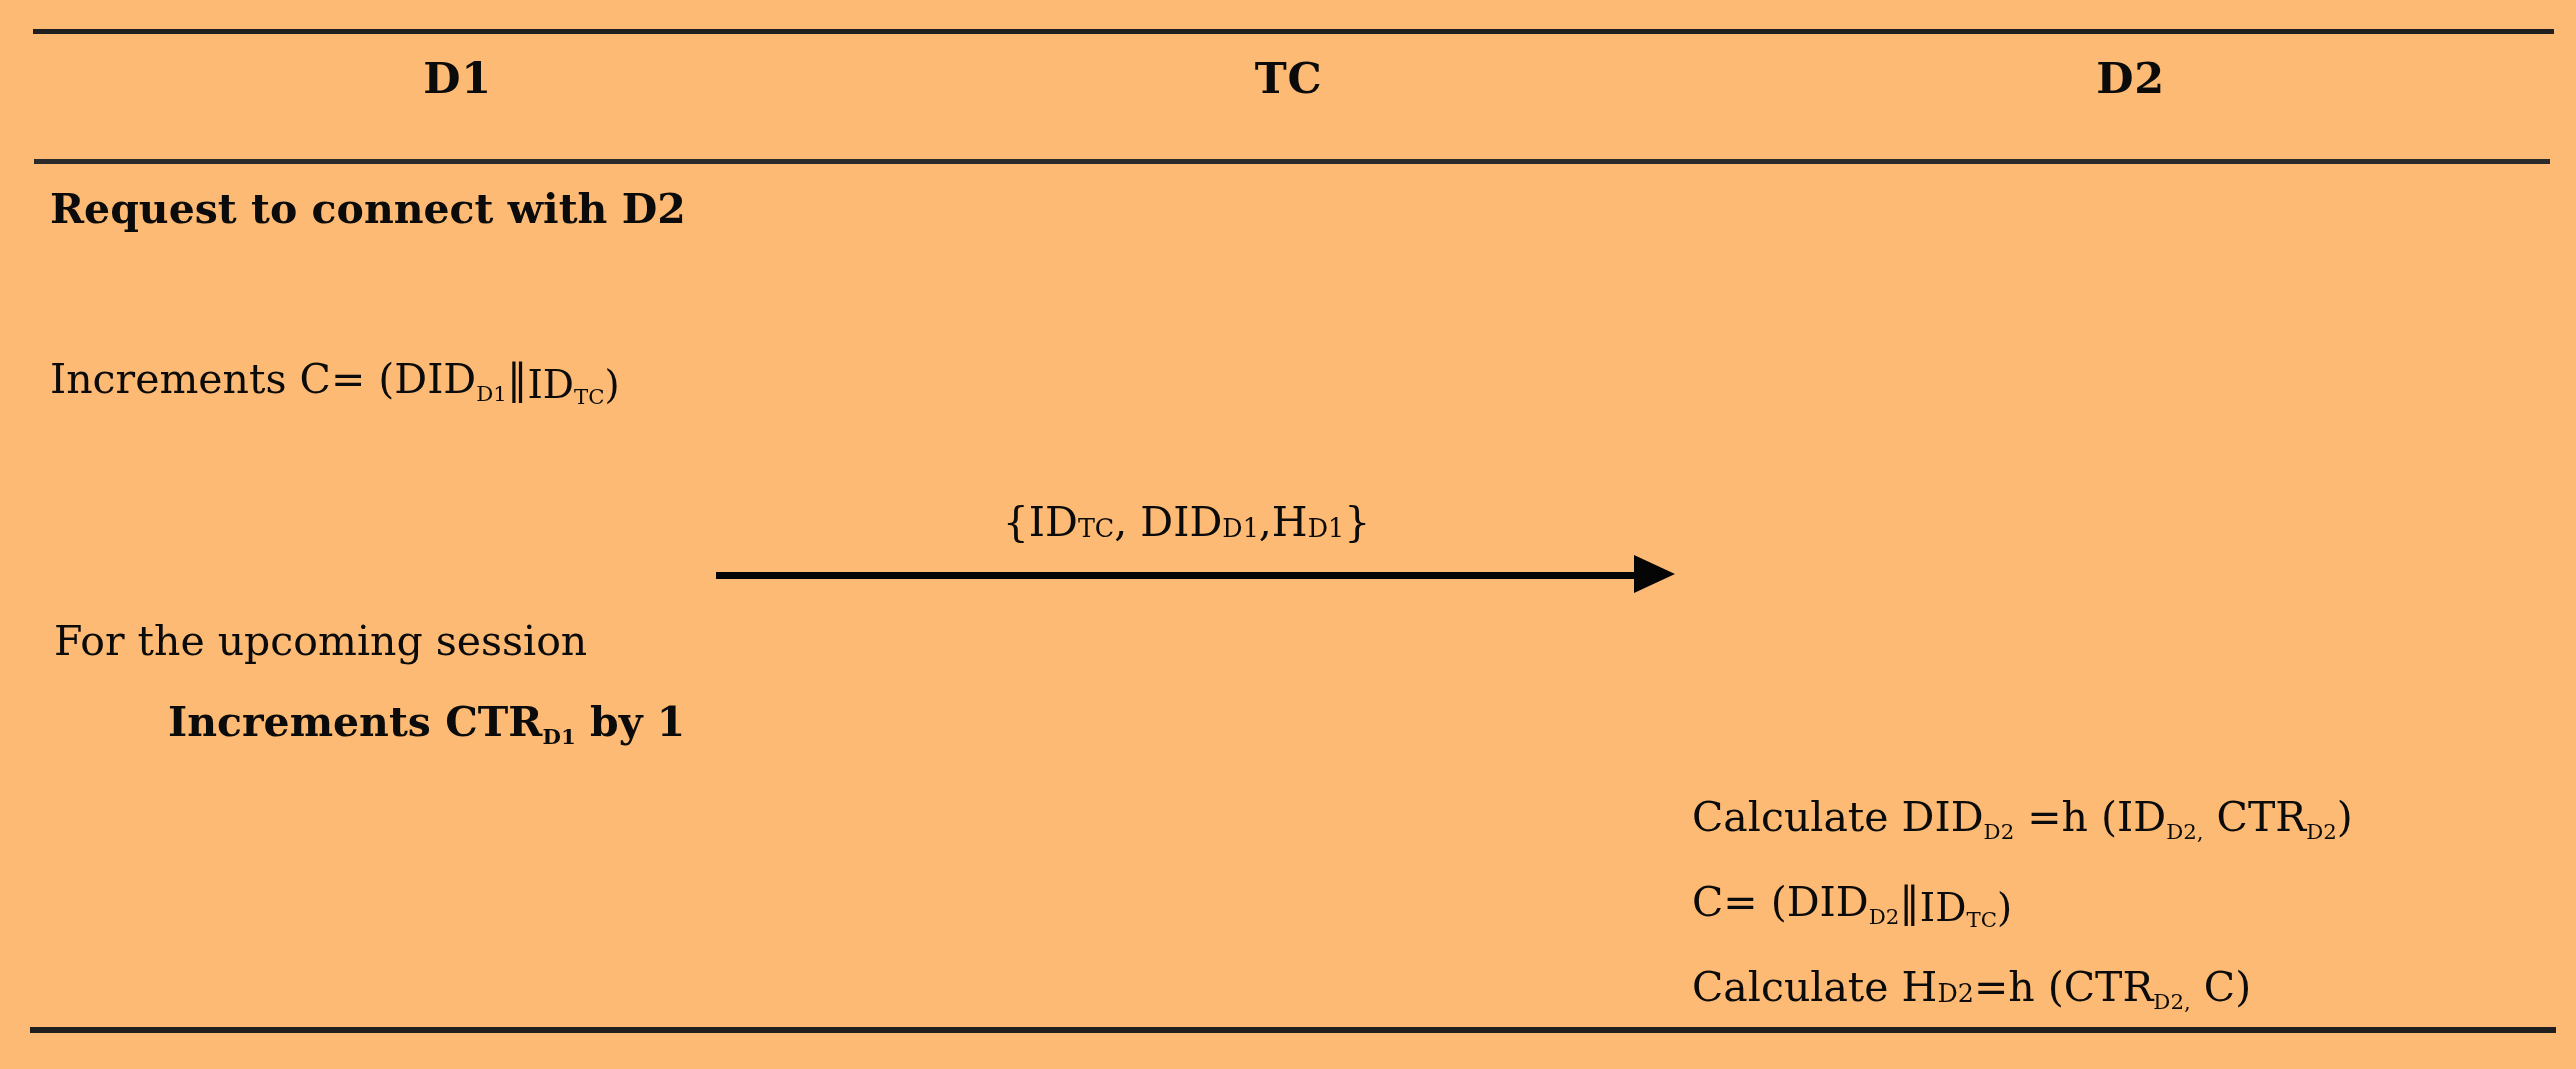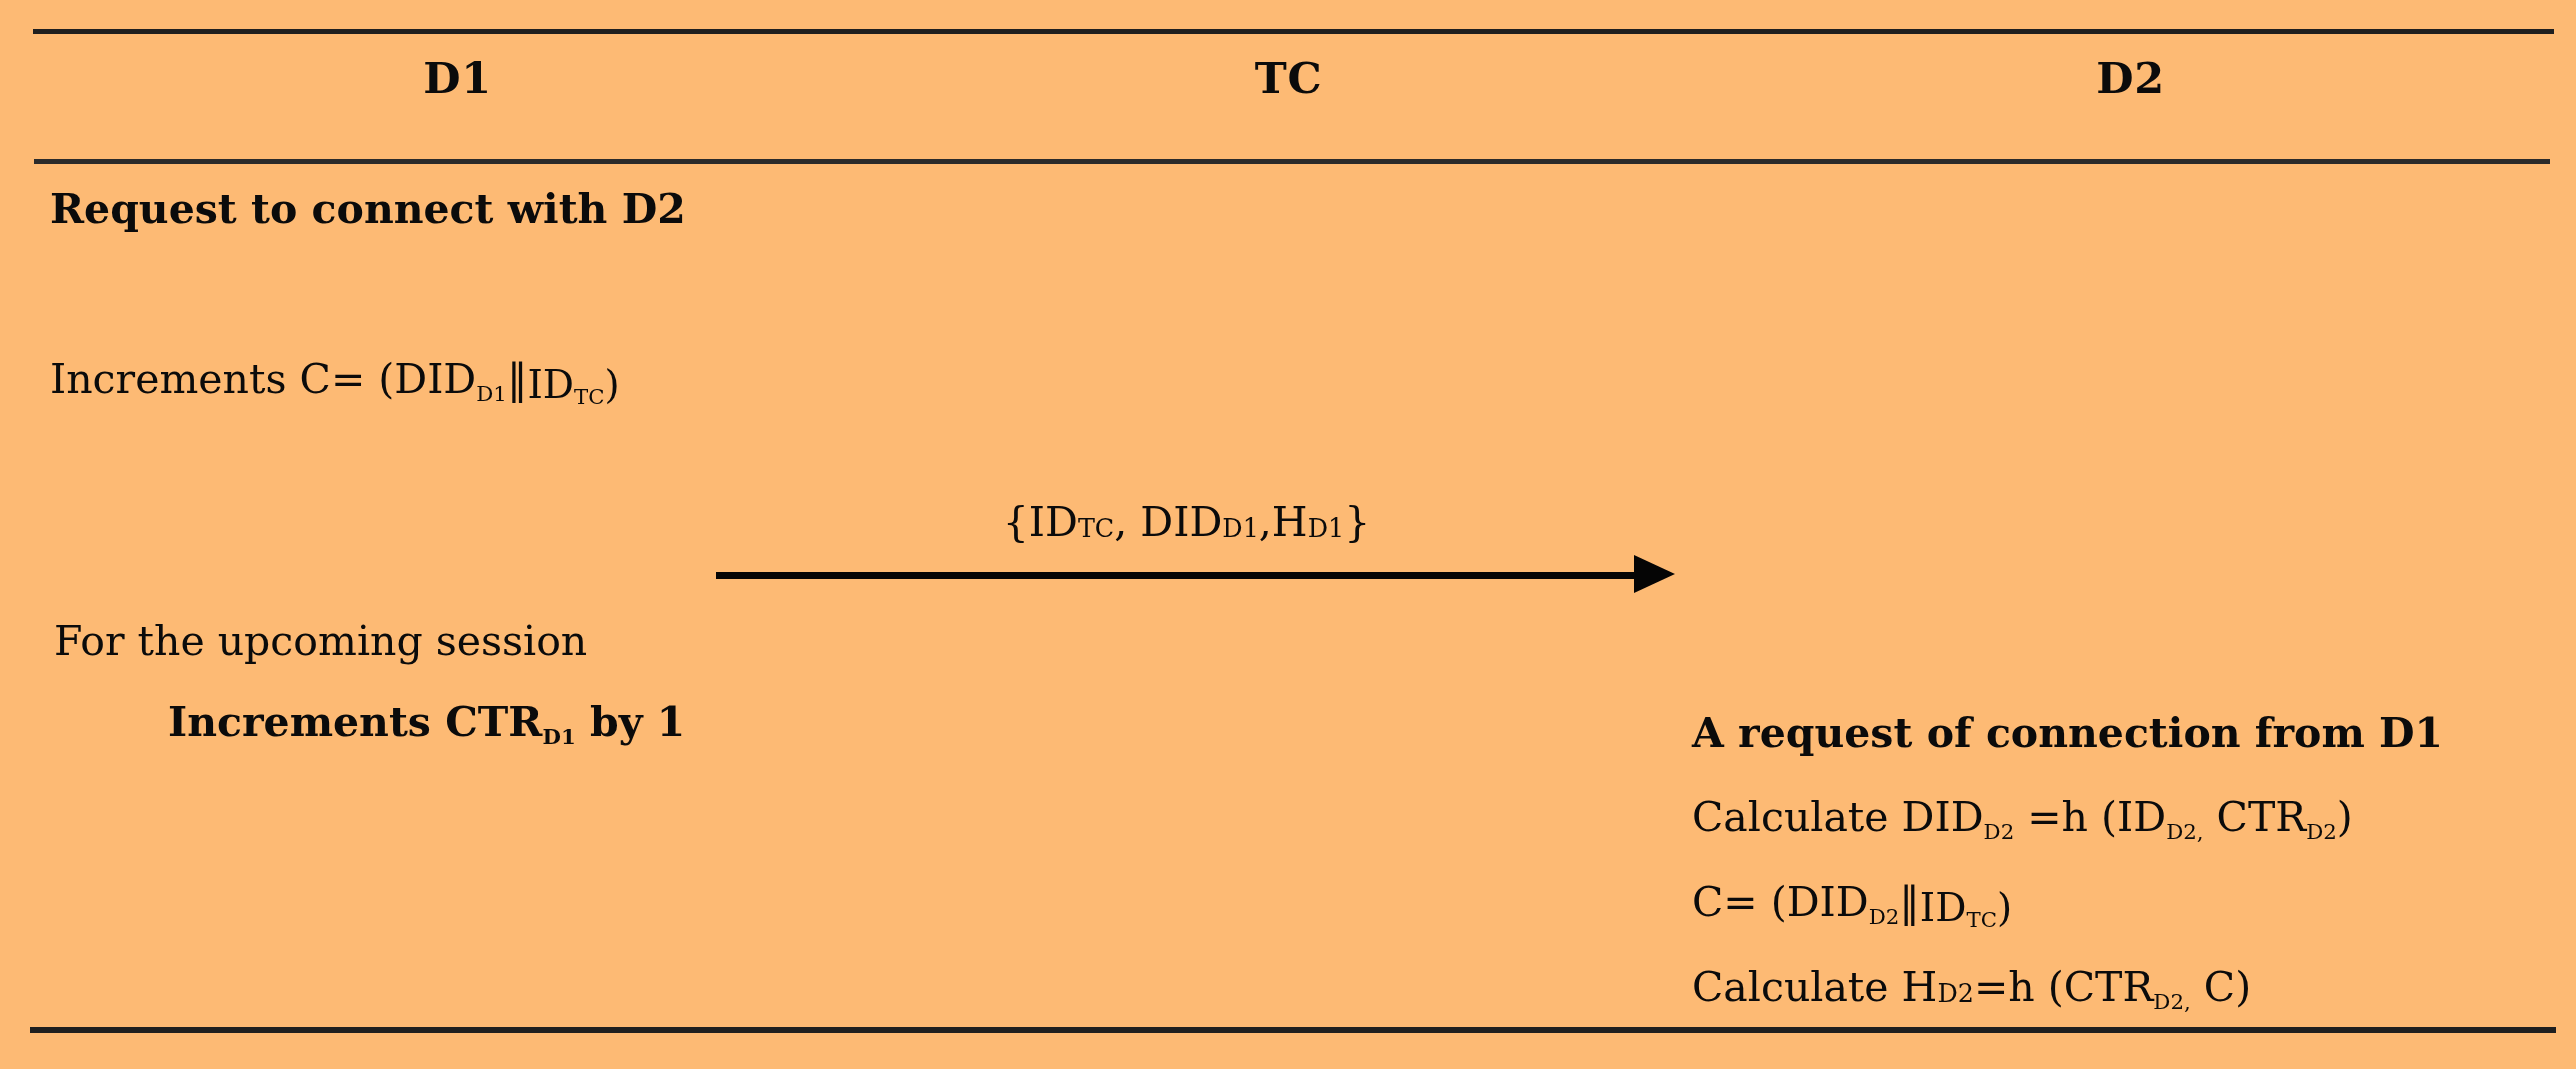--- a/index.html
+++ b/index.html
@@ -116,21 +116,20 @@
 
   <div class="step bold d1-0"><span>Request to connect with D2</span></div>
   <div class="step d1-2"><span>Increments C= (DID</span><span class="sg-sub">D1</span><span>‖</span><span class="sg-low">ID</span><span class="sg-lowsub">TC</span><span class="sg-low">)</span></div>
   <div class="step d1-4"><span>For the upcoming session</span></div>
   <div class="step d1-5"><span>Increments CTR</span><span class="sg-sub">D1</span><span> by 1</span></div>
 
   <div class="msg-label"><span>{ID</span><span class="sg-small">TC</span><span>, DID</span><span class="sg-small">D1</span><span>,H</span><span class="sg-small">D1</span><span>}</span></div>
   <div class="arrow-shaft"></div>
   <div class="arrow-head"></div>
 
-  <div class="step bold d2-0"><span>A request of connection from D1</span></div>
   <div class="step d2-1"><span>Calculate DID</span><span class="sg-sub">D2</span><span> =h (ID</span><span class="sg-sub">D2,</span><span> CTR</span><span class="sg-sub">D2</span><span>)</span></div>
   <div class="step d2-2"><span>C= (DID</span><span class="sg-sub">D2</span><span>‖</span><span class="sg-low">ID</span><span class="sg-lowsub">TC</span><span class="sg-low">)</span></div>
   <div class="step d2-3"><span>Calculate H</span><span class="sg-small">D2</span><span>=h (CTR</span><span class="sg-sub">D2,</span><span> C)</span></div>
 
   <div class="rule rule-bottom"></div>
 
 </div>
 
 
 </body></html>

